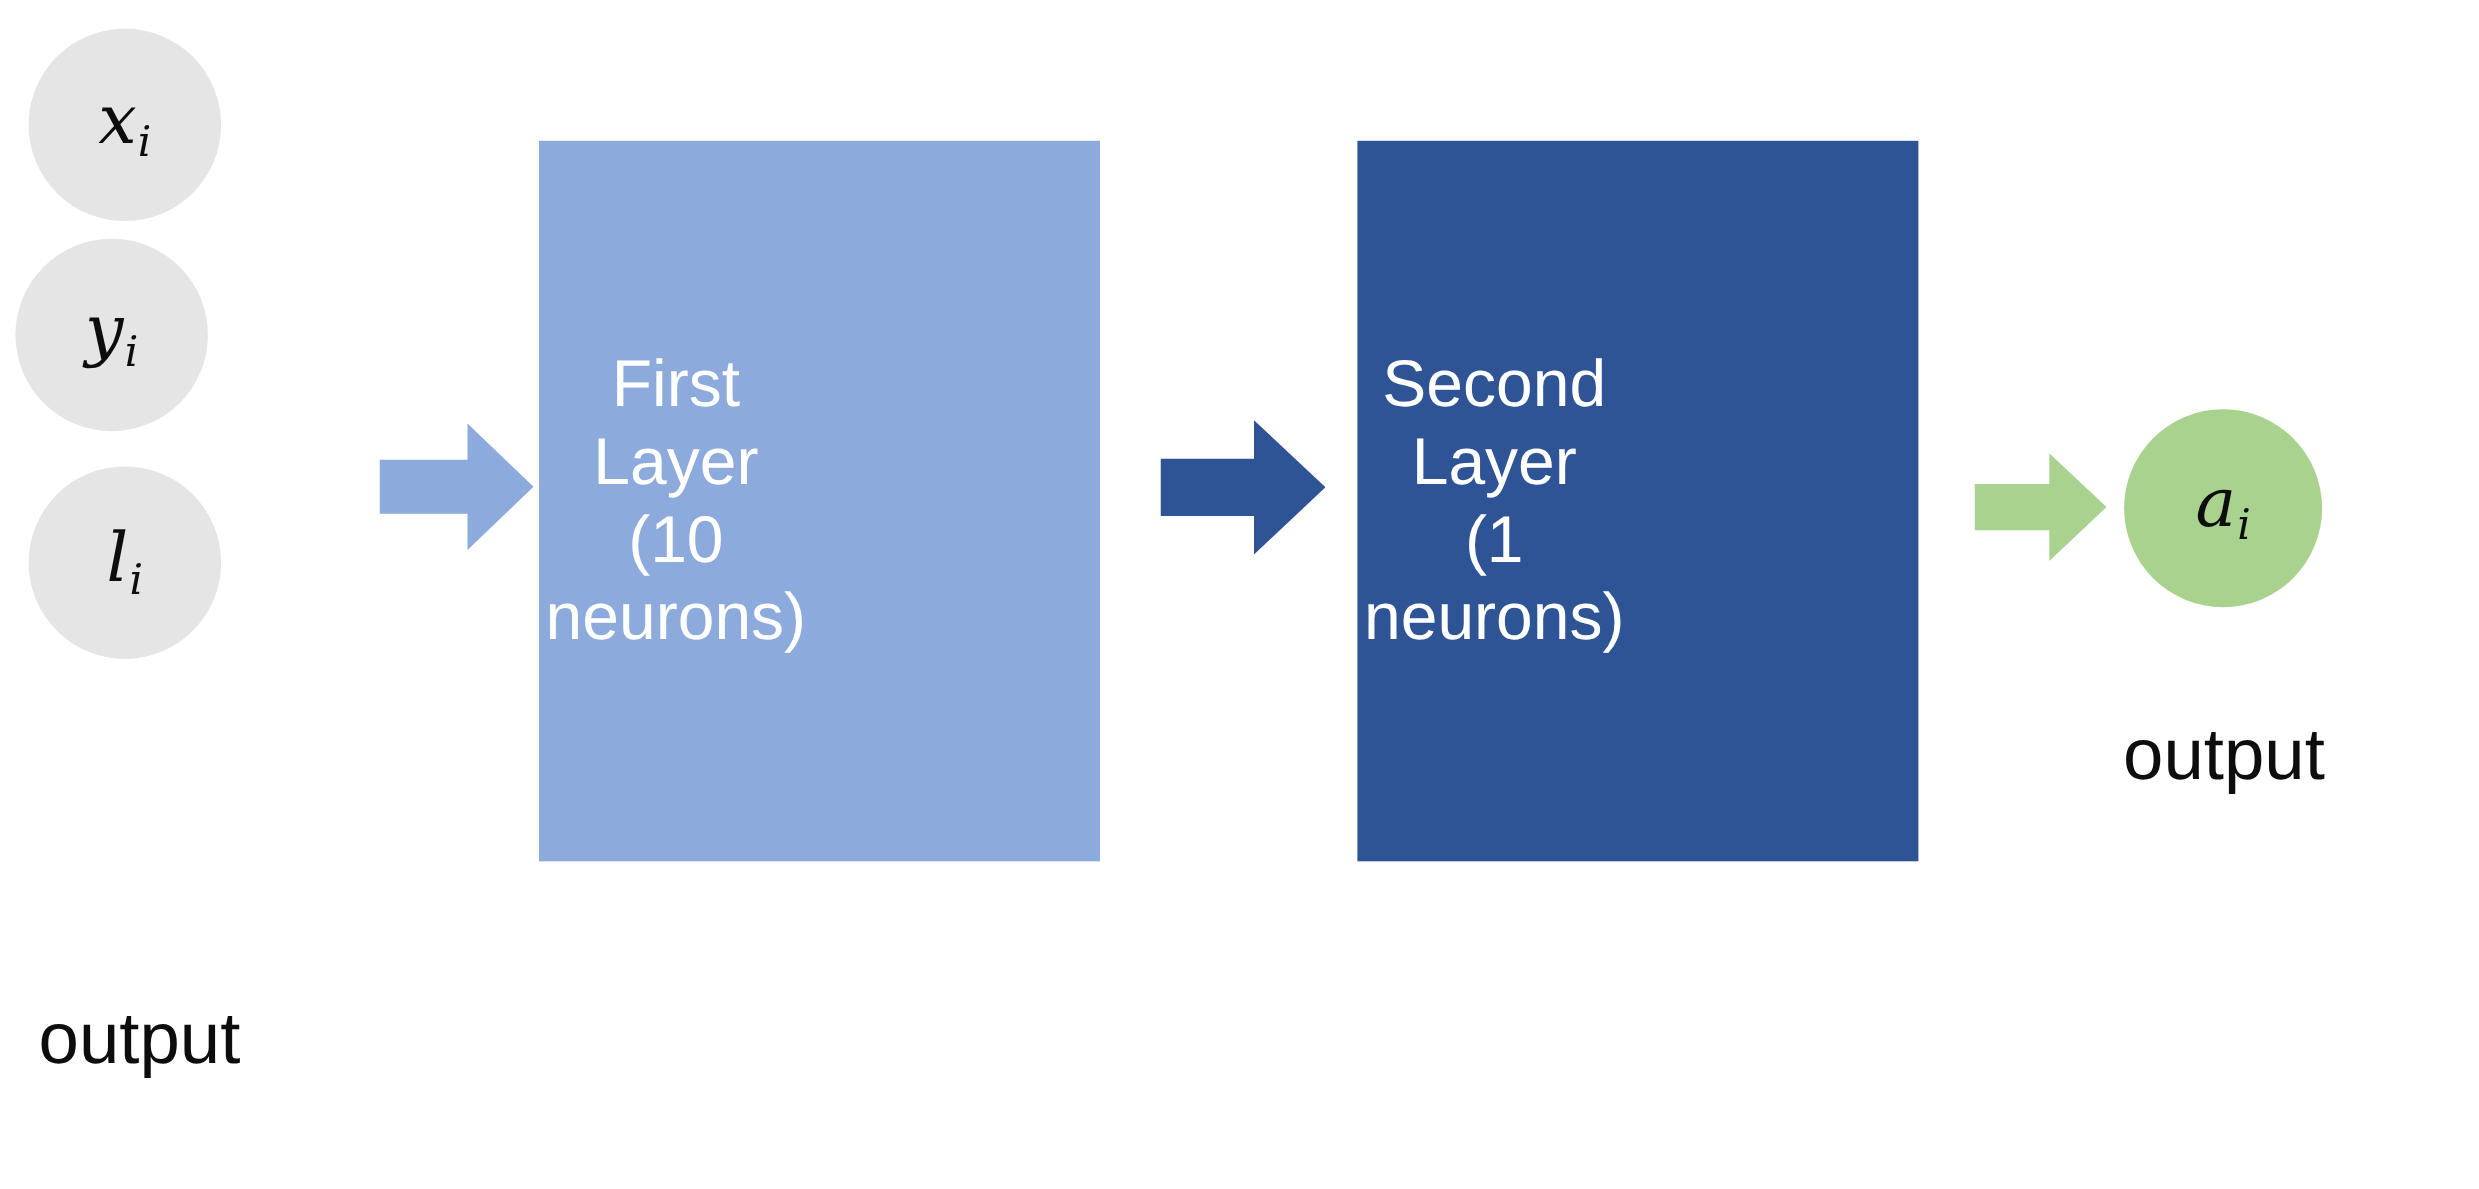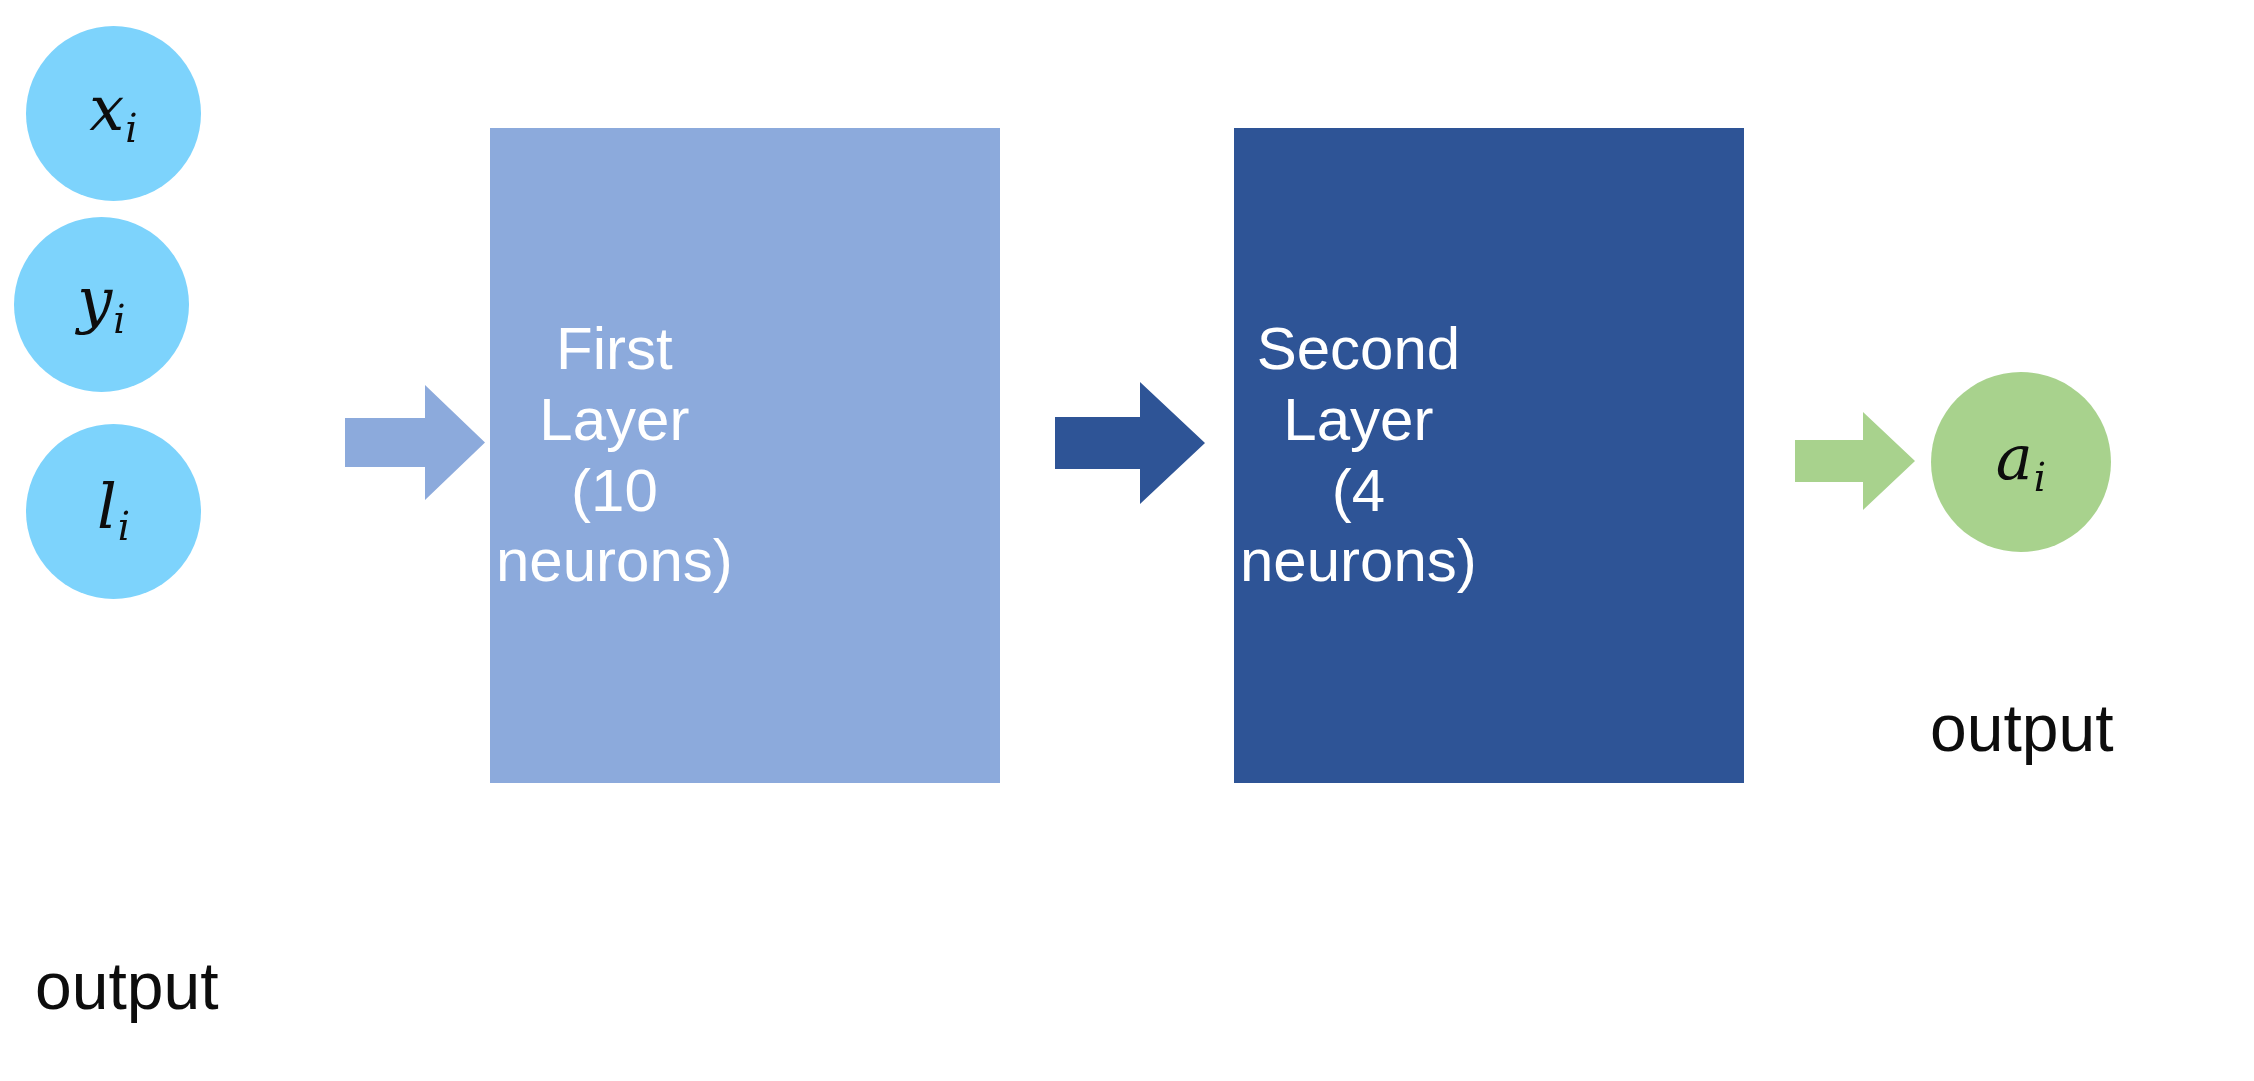--- a/index.html
+++ b/index.html
@@ -25,21 +25,21 @@
     position: absolute;
     border-radius: 50%;
     display: flex;
     align-items: center;
     justify-content: center;
     box-sizing: border-box;
   }
   .input-circle {
     width: 175px;
     height: 175px;
-    background: #7dd3fc;
+    background: #e5e5e5;
   }
   .output-circle {
     width: 180px;
     height: 180px;
     background: #A8D28D;
   }
 
   .math-label {
     font-family: "DejaVu Serif", serif;
     font-style: italic;
@@ -80,21 +80,20 @@
   }
   .arrow svg { display: block; }
 
   
   .caption {
     position: absolute;
     font-size: 66px;
     color: #0d0d0d;
     white-space: nowrap;
     line-height: 1;
-    margin-top: 43px;
   }
 </style>
 </head>
 <body>
 
 <div id="canvas">
 
   <div class="node-circle input-circle" style="left:26px; top:26px;">
     <span class="math-label"><span>x</span><span class="sub">i</span></span>
   </div>
@@ -122,21 +121,21 @@
 
   <div class="arrow" style="left:1055px; top:382px;">
     <svg width="150" height="122" viewBox="0 0 150 122" aria-hidden="true">
       <polygon points="0,35 85,35 85,0 150,61 85,122 85,87 0,87" fill="#2E5496"></polygon>
     </svg>
   </div>
 
   <div class="layer-box" style="left:1234px; top:128px; width:510px; height:655px; background:#2E5496;">
     <div class="layer-text">Second
 Layer
-(4
+(1
 neurons)</div>
   </div>
 
   <div class="arrow" style="left:1795px; top:412px;">
     <svg width="120" height="98" viewBox="0 0 120 98" aria-hidden="true">
       <polygon points="0,28 68,28 68,0 120,49 68,98 68,70 0,70" fill="#A8D28D"></polygon>
     </svg>
   </div>
 
   <div class="node-circle output-circle" style="left:1931px; top:372px;">

